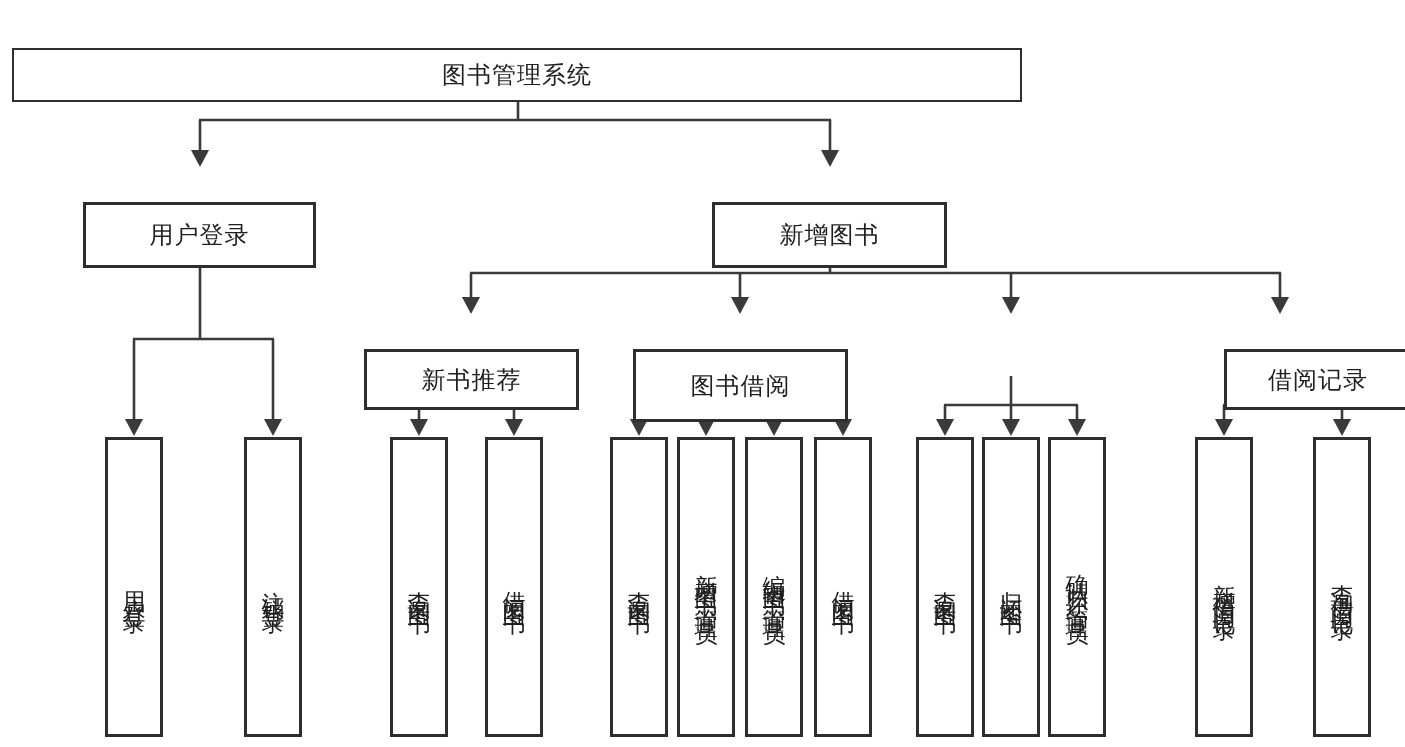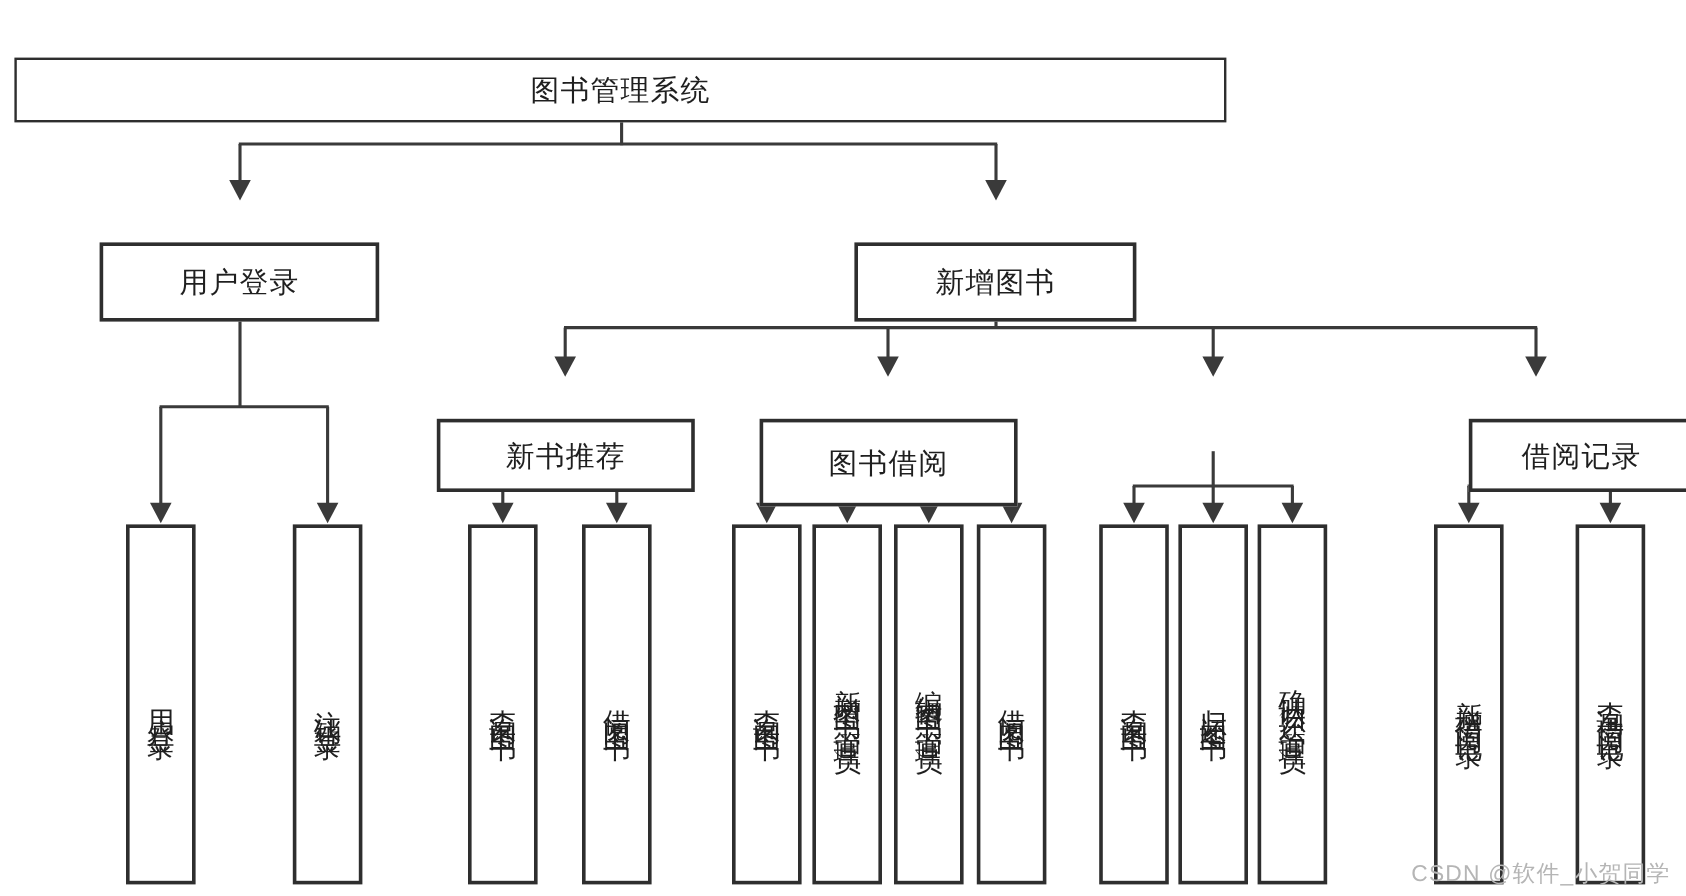--- a/index.html
+++ b/index.html
@@ -215,14 +215,13 @@
     <span>确认归还（管理员）</span>
   </div>
 
   <div class="vbox" id="l-add-record">
     <span>新增借阅记录</span>
   </div>
   <div class="vbox" id="l-query-record">
     <span>查询借阅记录</span>
   </div>
 
-  <div class="watermark">CSDN @软件_小贺同学</div>
 </div>
 
 </body></html>

